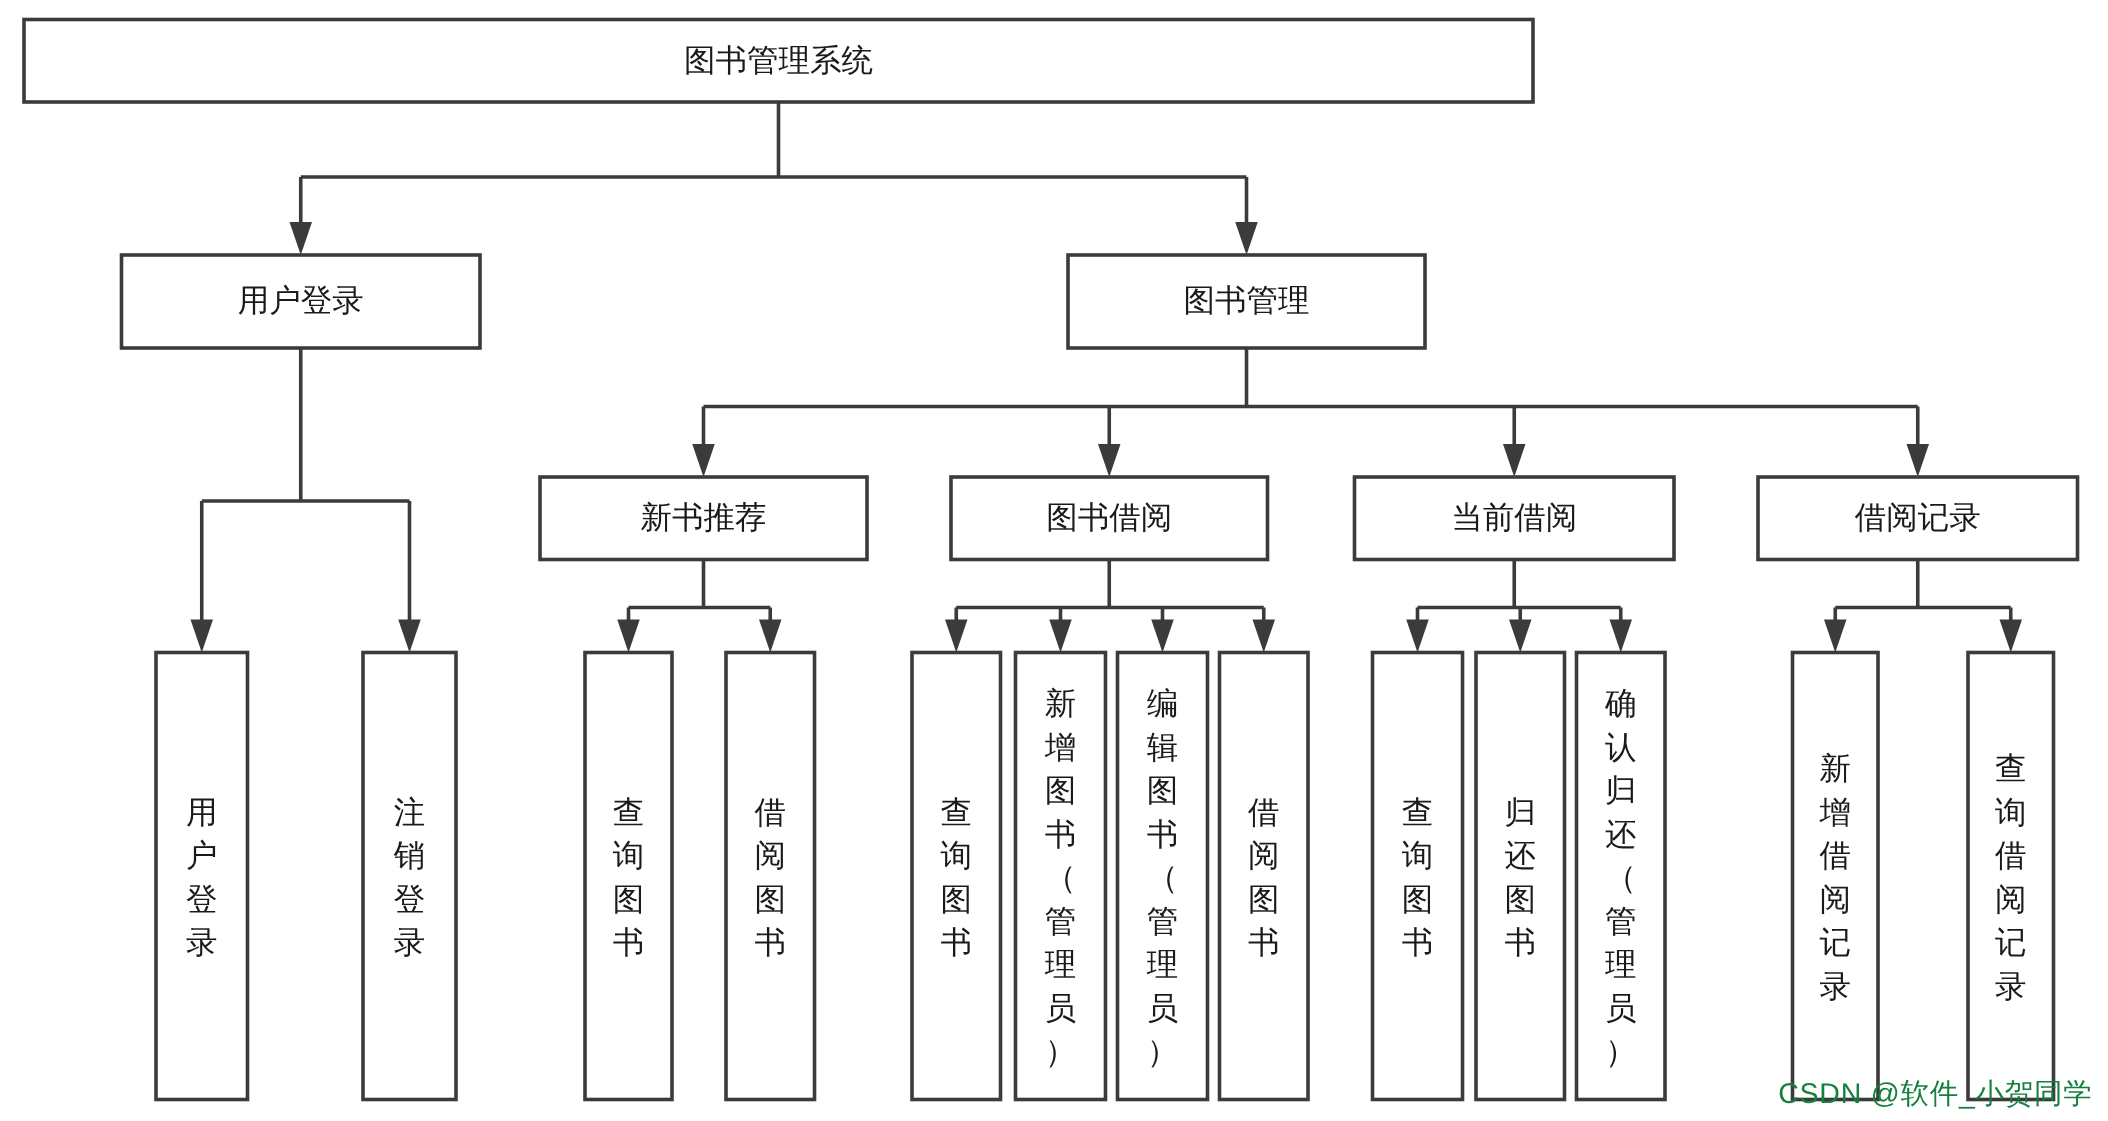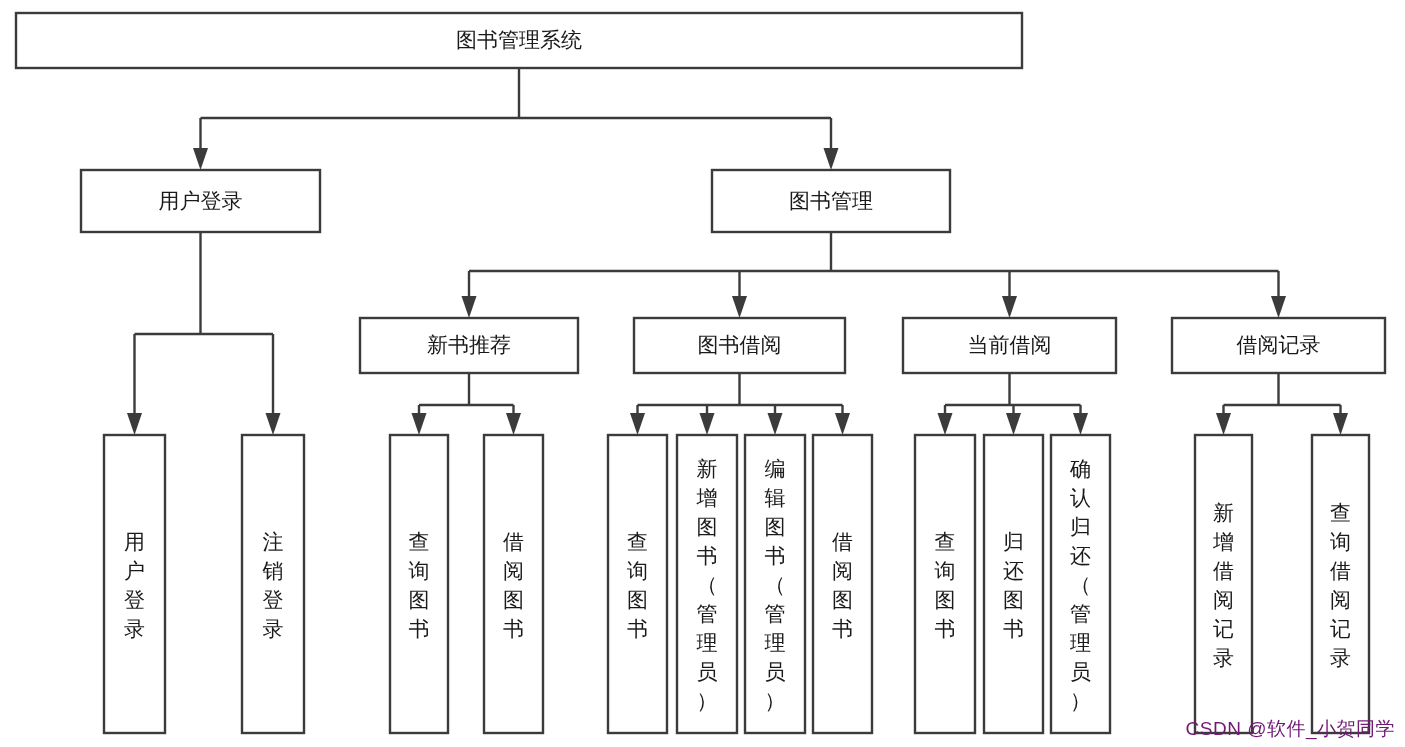--- a/index.html
+++ b/index.html
@@ -51,21 +51,21 @@
     font-size: 21px;
     fill: #1a1a1a;
     text-anchor: middle;
   }
   .watermark {
     position: absolute;
     right: 10px;
     bottom: 5px;
     font-family: "Liberation Sans", "DejaVu Sans", sans-serif;
     font-size: 19px;
-    color: #701a75;
+    color: #15803d;
     letter-spacing: 0.5px;
     white-space: nowrap;
     user-select: none;
   }
 </style>
 </head>
 <body>
 
 <div id="diagram-root">
   <svg id="tree-svg" viewBox="0 0 1405 747" xmlns="http://www.w3.org/2000/svg">

